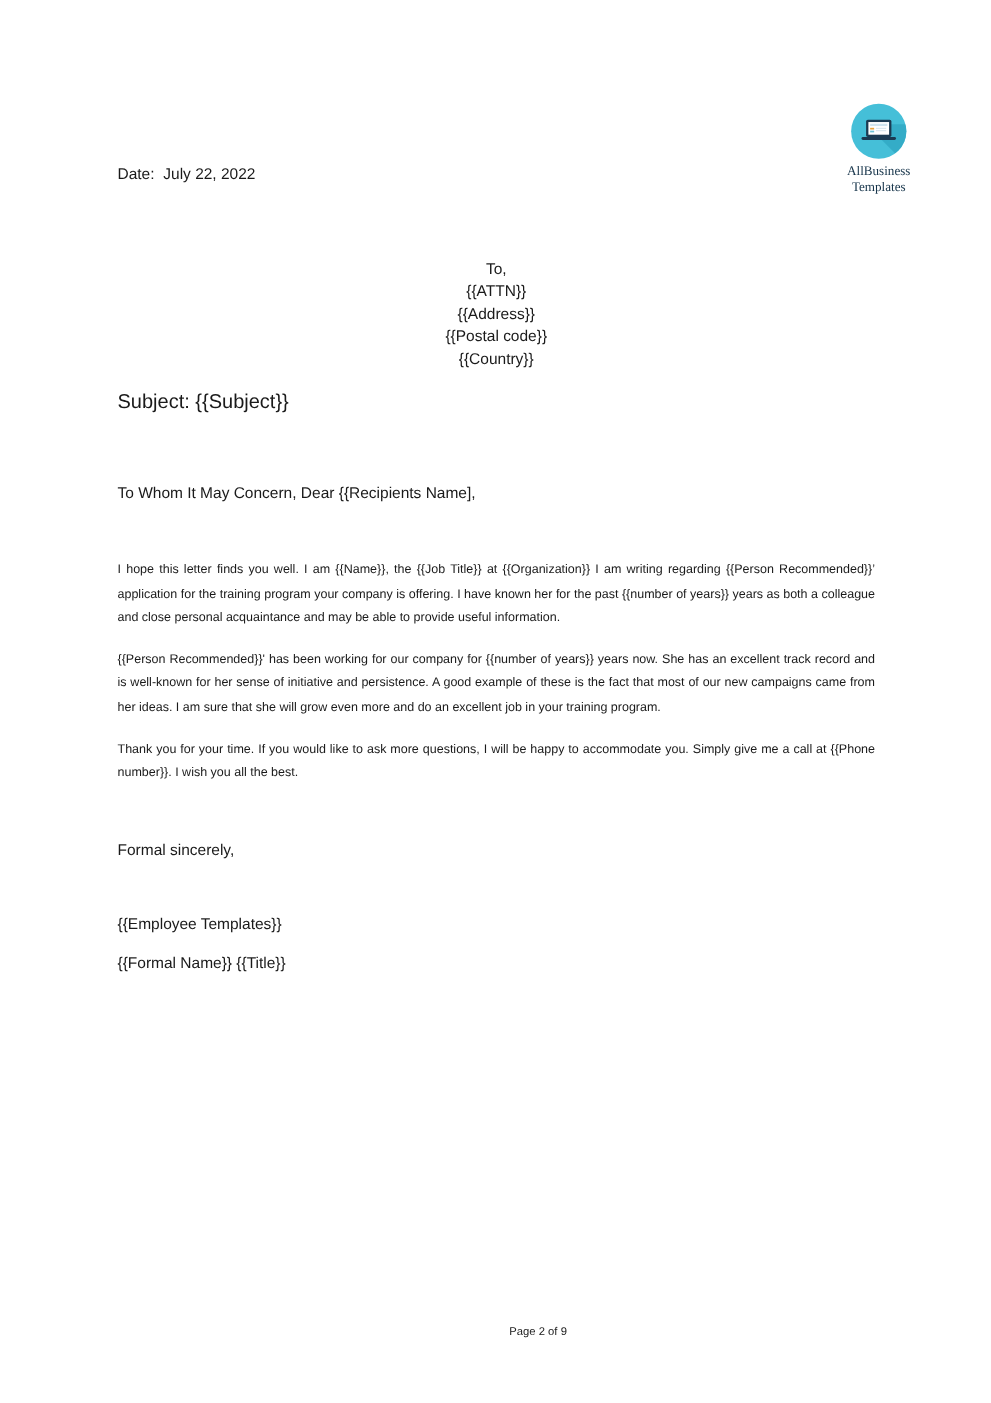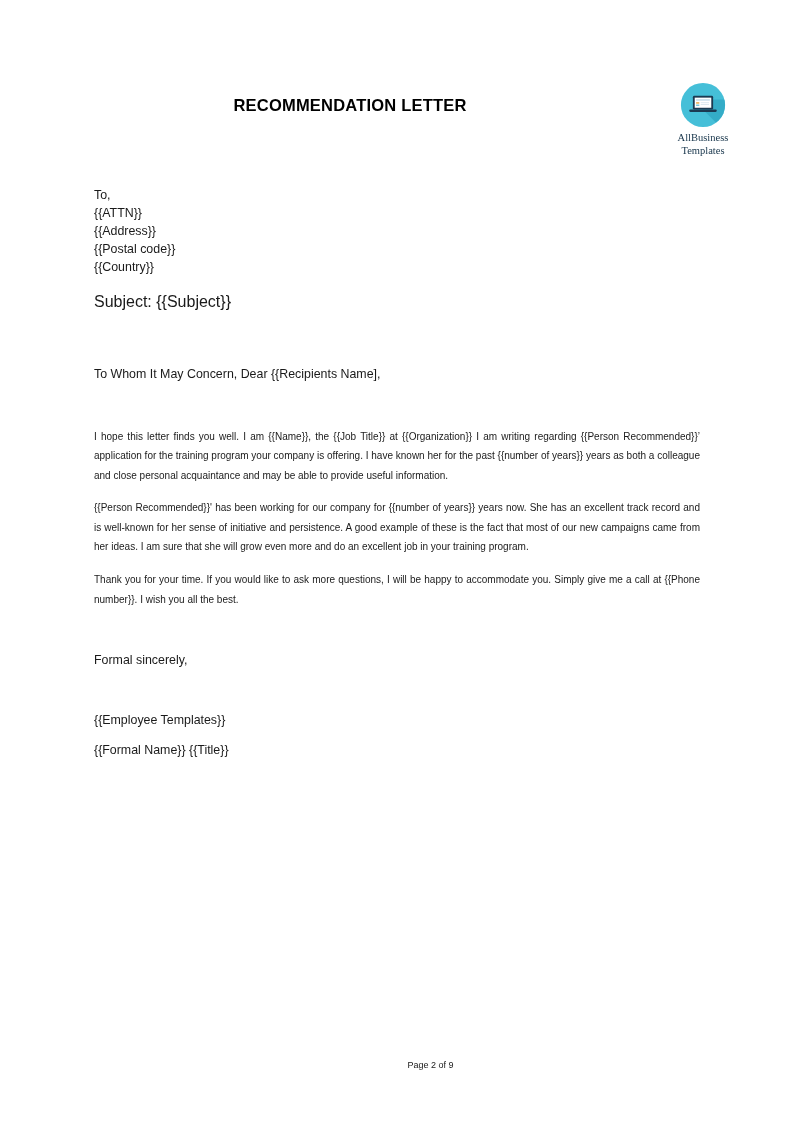--- a/index.html
+++ b/index.html
@@ -75,20 +75,21 @@
     margin: 0;
   }
   .date-line .date-value { padding-left: 7px; }
 
   .addr-block {
     margin: 0;
     padding: 0;
     list-style: none;
     font-size: 12.4px;
     line-height: 18px;
+    text-align: center;
   }
   .addr-block li { margin: 0; }
 
   .subject-line {
     margin: 0;
     font-size: 16px;
     line-height: 18px;
   }
 
   .salutation {
@@ -131,21 +132,20 @@
     font-size: 9px;
     color: #1a1a1a;
     padding-left: 34px;
   }
 </style>
 </head>
 <body>
 
 <div class="page">
 
-  <div class="doc-title">RECOMMENDATION LETTER</div>
 
   <div class="brand">
     <svg class="brand-mark" viewBox="0 0 100 100">
       <defs>
         <clipPath id="circclip">
             <circle cx="50" cy="50" r="48"></circle>
           </clipPath>
       </defs>
       <circle cx="50" cy="50" r="48" fill="#45bfd8"></circle>
       <g clip-path="url(#circclip)">
@@ -159,20 +159,23 @@
       <rect x="45" y="44" width="18" height="2" fill="#d9e6ee"></rect>
       <rect x="45" y="48" width="18" height="2" fill="#d9e6ee"></rect>
       <rect x="20" y="60" width="60" height="5" rx="2.5" ry="2.5" fill="#1b3a52"></rect>
     </svg>
     <div class="brand-name">AllBusiness
 Templates</div>
   </div>
 
   <div class="content">
 
+    <p class="date-line">
+      <span>Date:</span><span class="date-value">July 22, 2022</span>
+    </p>
 
     <div class="sp-header-gap"></div>
 
     <ul class="addr-block">
       <li>To,</li>
       <li>{{ATTN}}</li>
       <li>{{Address}}</li>
       <li>{{Postal code}}</li>
       <li>{{Country}}</li>
     </ul>

